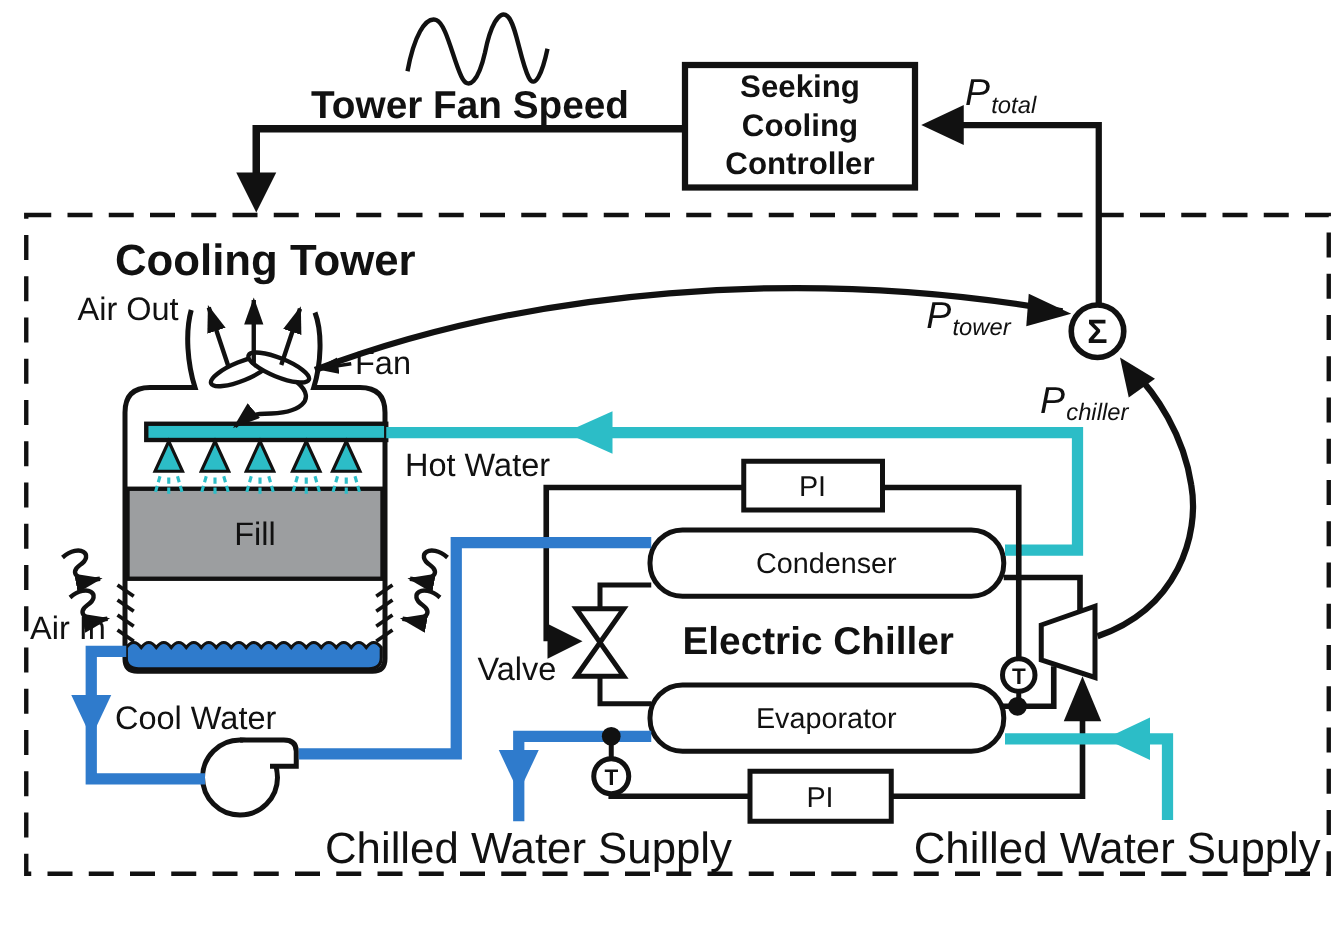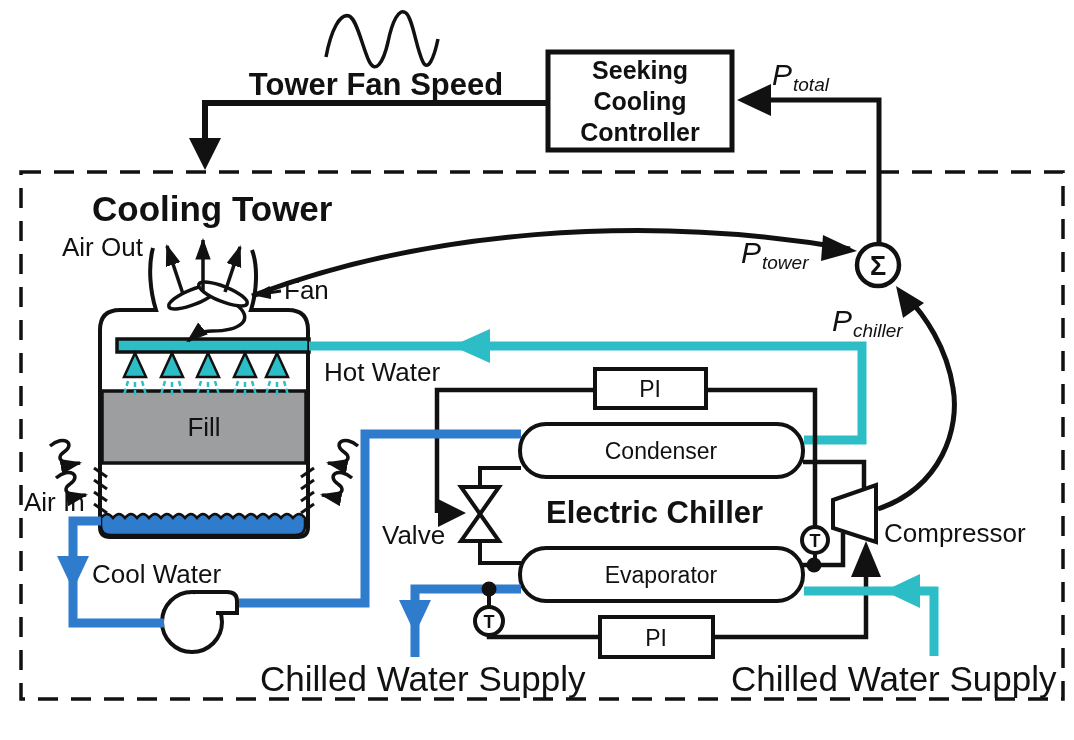--- a/index.html
+++ b/index.html
@@ -211,21 +211,20 @@
 <div class="lbl s26 ctr" style="left:204px;top:427px;">Fill</div>
 <div class="lbl s26" style="left:24px;top:489px;">Air In</div>
 <div class="lbl s26" style="left:92px;top:561px;">Cool Water</div>
 
 <div class="lbl boxlbl ctr" style="left:661px;top:451px;">Condenser</div>
 <div class="lbl s29 b" style="left:546px;top:497px;">Electric Chiller</div>
 <div class="lbl boxlbl ctr" style="left:661px;top:575px;">Evaporator</div>
 <div class="lbl boxlbl ctr" style="left:650px;top:389px;">PI</div>
 <div class="lbl boxlbl ctr" style="left:656px;top:638px;">PI</div>
 <div class="lbl s26" style="left:382px;top:522px;">Valve</div>
-<div class="lbl s26" style="left:884px;top:520px;">Compressor</div>
 <div class="lbl tlbl ctr" style="left:815px;top:541px;">T</div>
 <div class="lbl tlbl ctr" style="left:489px;top:622px;">T</div>
 
 <div class="lbl s28" style="left:260px;top:661px;">Chilled Water Supply</div>
 <div class="lbl s28" style="left:731px;top:661px;">Chilled Water Supply</div>
 
 <div class="lbl s29 ctr" style="left:519px;top:760px;">Process</div>
 
 </div>
 

